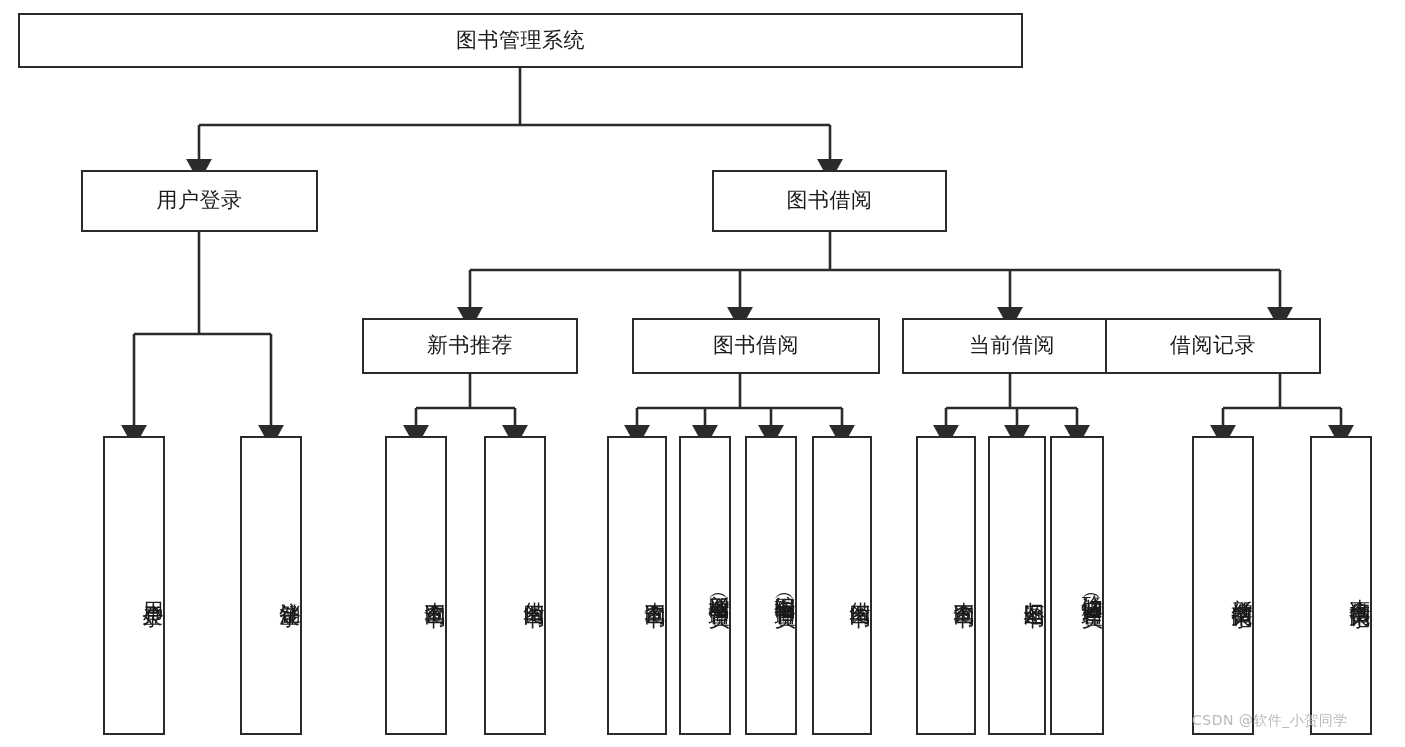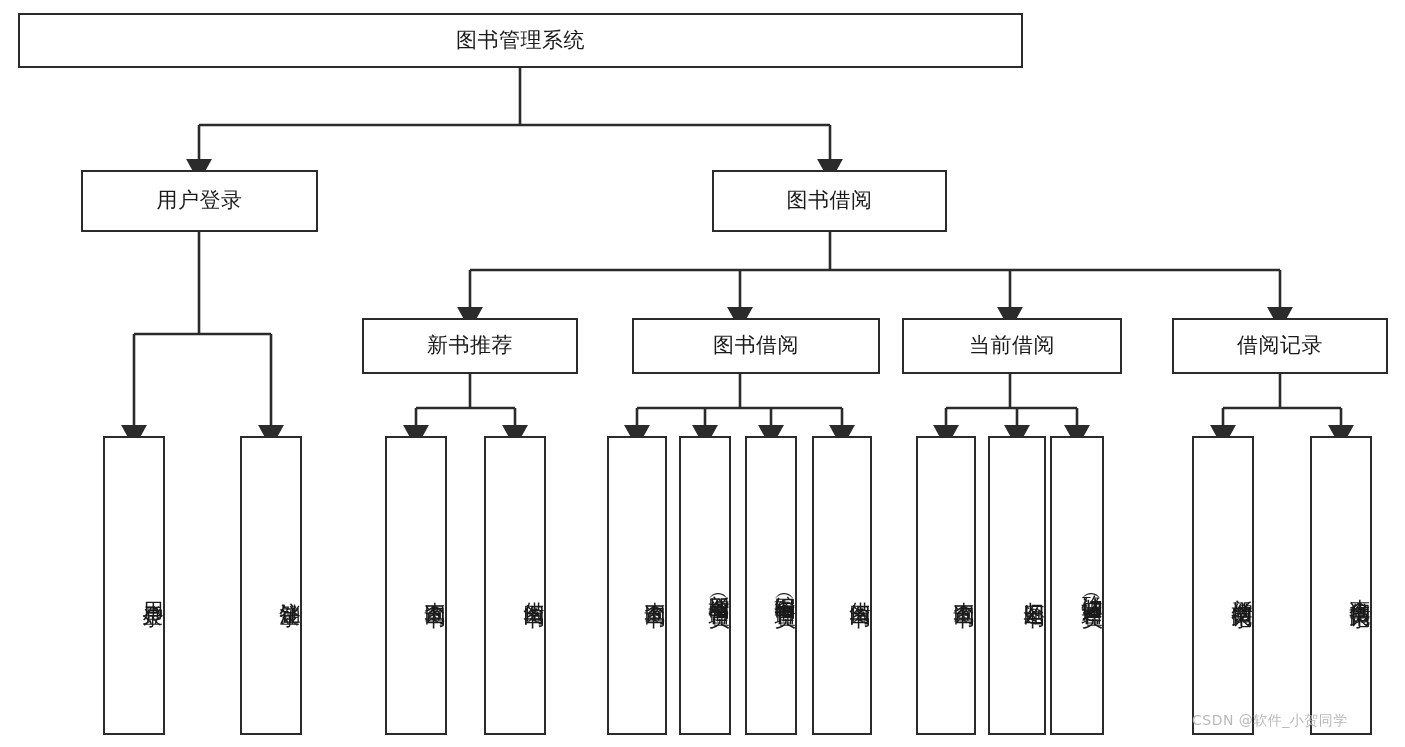--- a/index.html
+++ b/index.html
@@ -136,21 +136,21 @@
 
   <div class="node node-h" style="left:362px; top:318px; width:216px; height:56px;">
     <span>新书推荐</span>
   </div>
   <div class="node node-h" style="left:632px; top:318px; width:248px; height:56px;">
     <span>图书借阅</span>
   </div>
   <div class="node node-h" style="left:902px; top:318px; width:220px; height:56px;">
     <span>当前借阅</span>
   </div>
-  <div class="node node-h" style="left:1172px; top:318px; width:216px; height:56px;">
+  <div class="node node-h" style="left:1105px; top:318px; width:216px; height:56px;">
     <span>借阅记录</span>
   </div>
 
   <div class="node node-v" style="left:103px; top:436px; width:62px; height:299px;">
     <span class="vlabel">用户登录</span>
   </div>
   <div class="node node-v" style="left:240px; top:436px; width:62px; height:299px;">
     <span class="vlabel">注销登录</span>
   </div>
 

